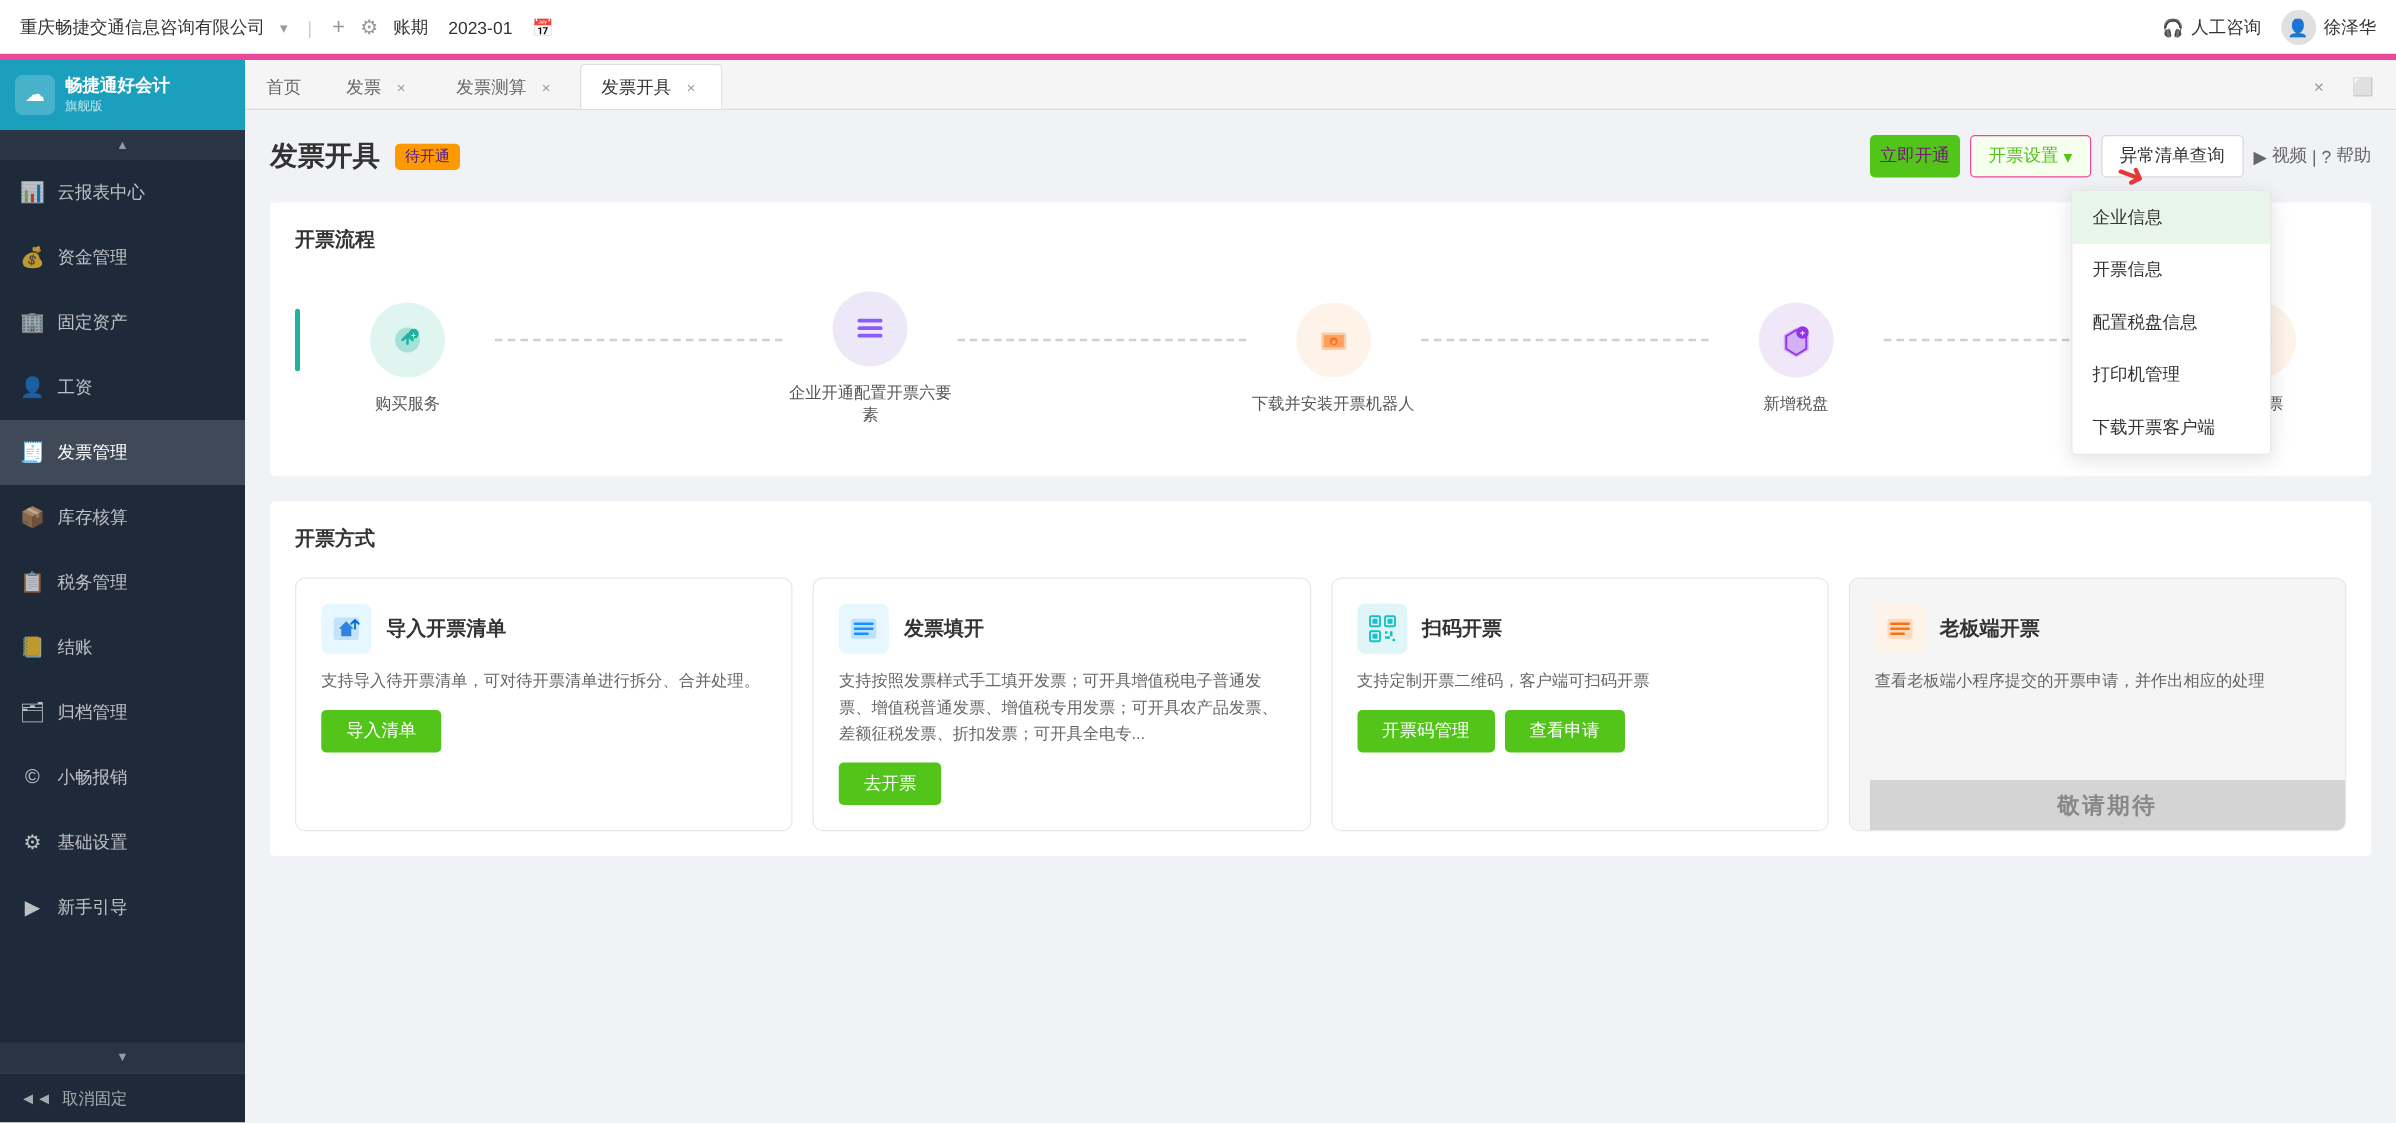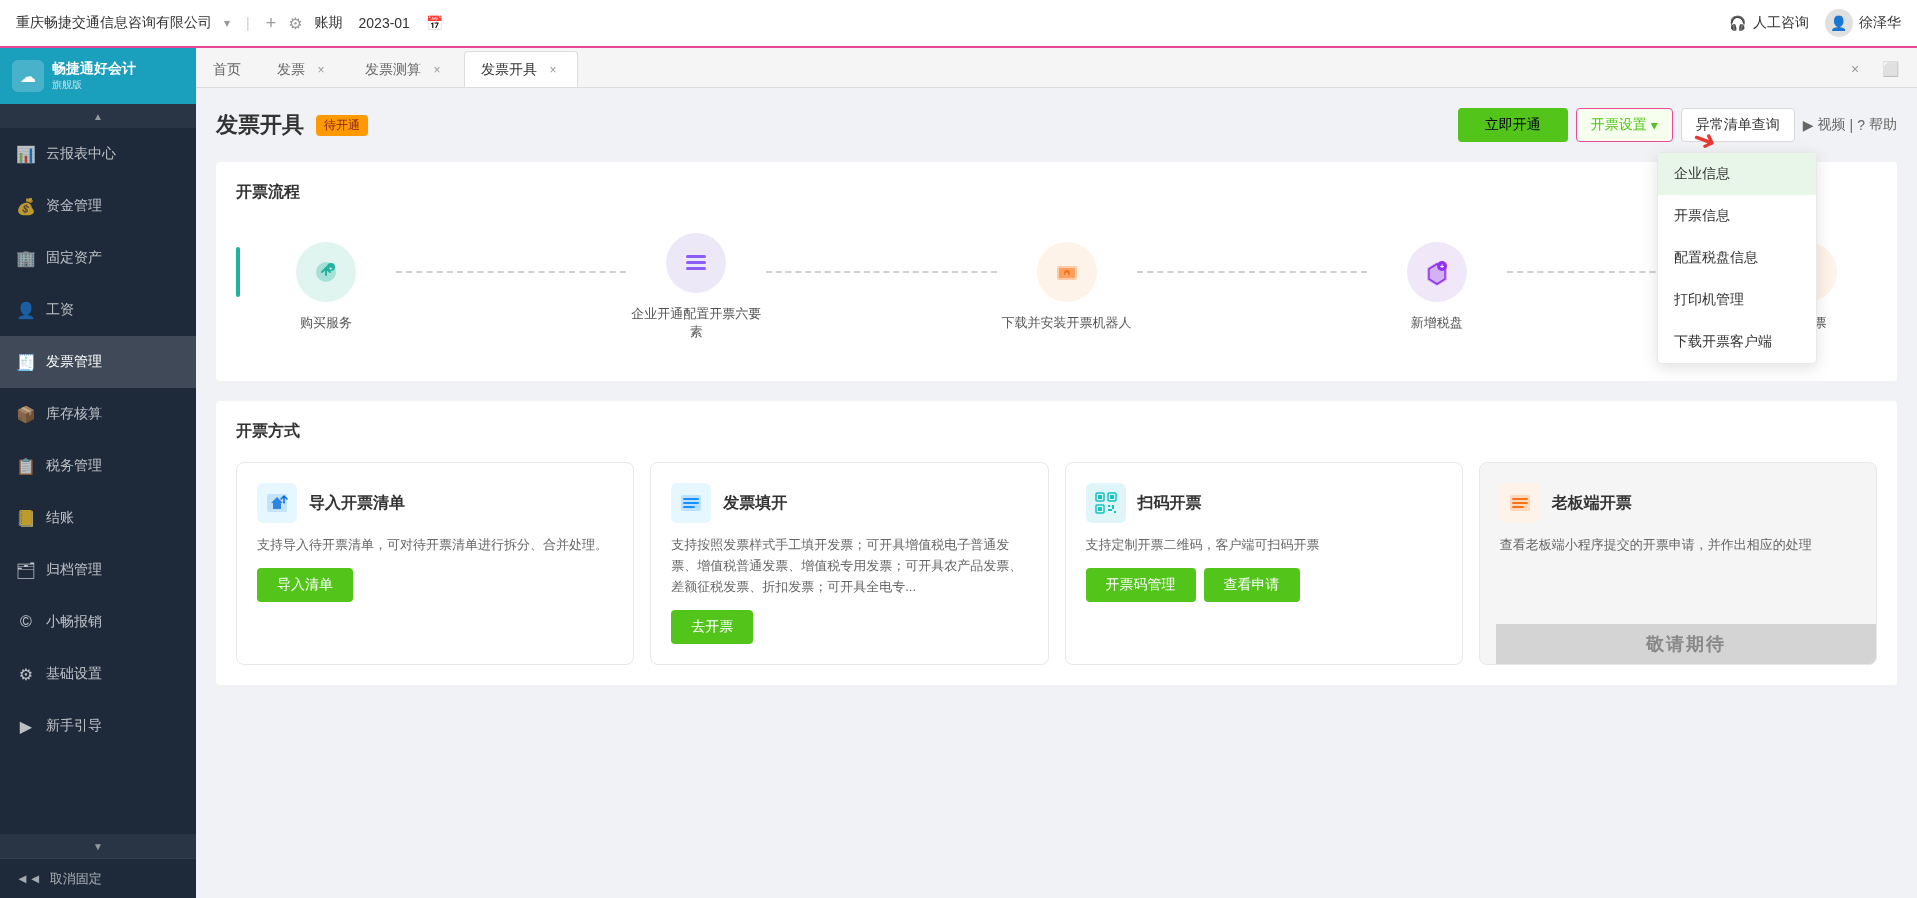--- a/index.html
+++ b/index.html
@@ -2,21 +2,21 @@
 <html><head>
   <meta charset="utf-8">
   <style>
     * { margin: 0; padding: 0; box-sizing: border-box; }
     body { font-family: 'Microsoft YaHei', Arial, sans-serif; font-size: 14px; background: #f0f2f5; width: 1917px; height: 898px; overflow: hidden; display: flex; flex-direction: column; }
 
     
     .top-bar {
       height: 48px;
       background: #fff;
-      border-bottom: 2px solid #ec4899;
+      border-bottom: 5px solid #ec4899;
       display: flex;
       align-items: center;
       padding: 0 16px;
       gap: 12px;
       flex-shrink: 0;
       z-index: 10;
     }
     .company-name {
       font-size: 14px;
       color: #333;
@@ -265,36 +265,36 @@
       align-items: center;
       gap: 12px;
     }
     .page-title {
       font-size: 22px;
       font-weight: bold;
       color: #333;
     }
     .status-badge {
       background: #f90;
-      color: #7f1d1d;
+      color: #4c1d95;
       font-size: 12px;
       padding: 2px 8px;
       border-radius: 4px;
     }
     .page-actions {
       display: flex;
       align-items: center;
       gap: 8px;
       position: relative;
     }
     .btn-primary {
       background: #52c41a;
-      color: #000000;
+      color: #701a75;
       border: none;
-      padding: 8px 27px;
+      padding: 8px 8px;
       border-radius: 4px;
       cursor: pointer;
       font-size: 14px;
       font-weight: 500;
     }
     .btn-outline-green {
       background: #fff;
       color: #52c41a;
       border: 1px solid #ec4899;
       padding: 7px 14px;

